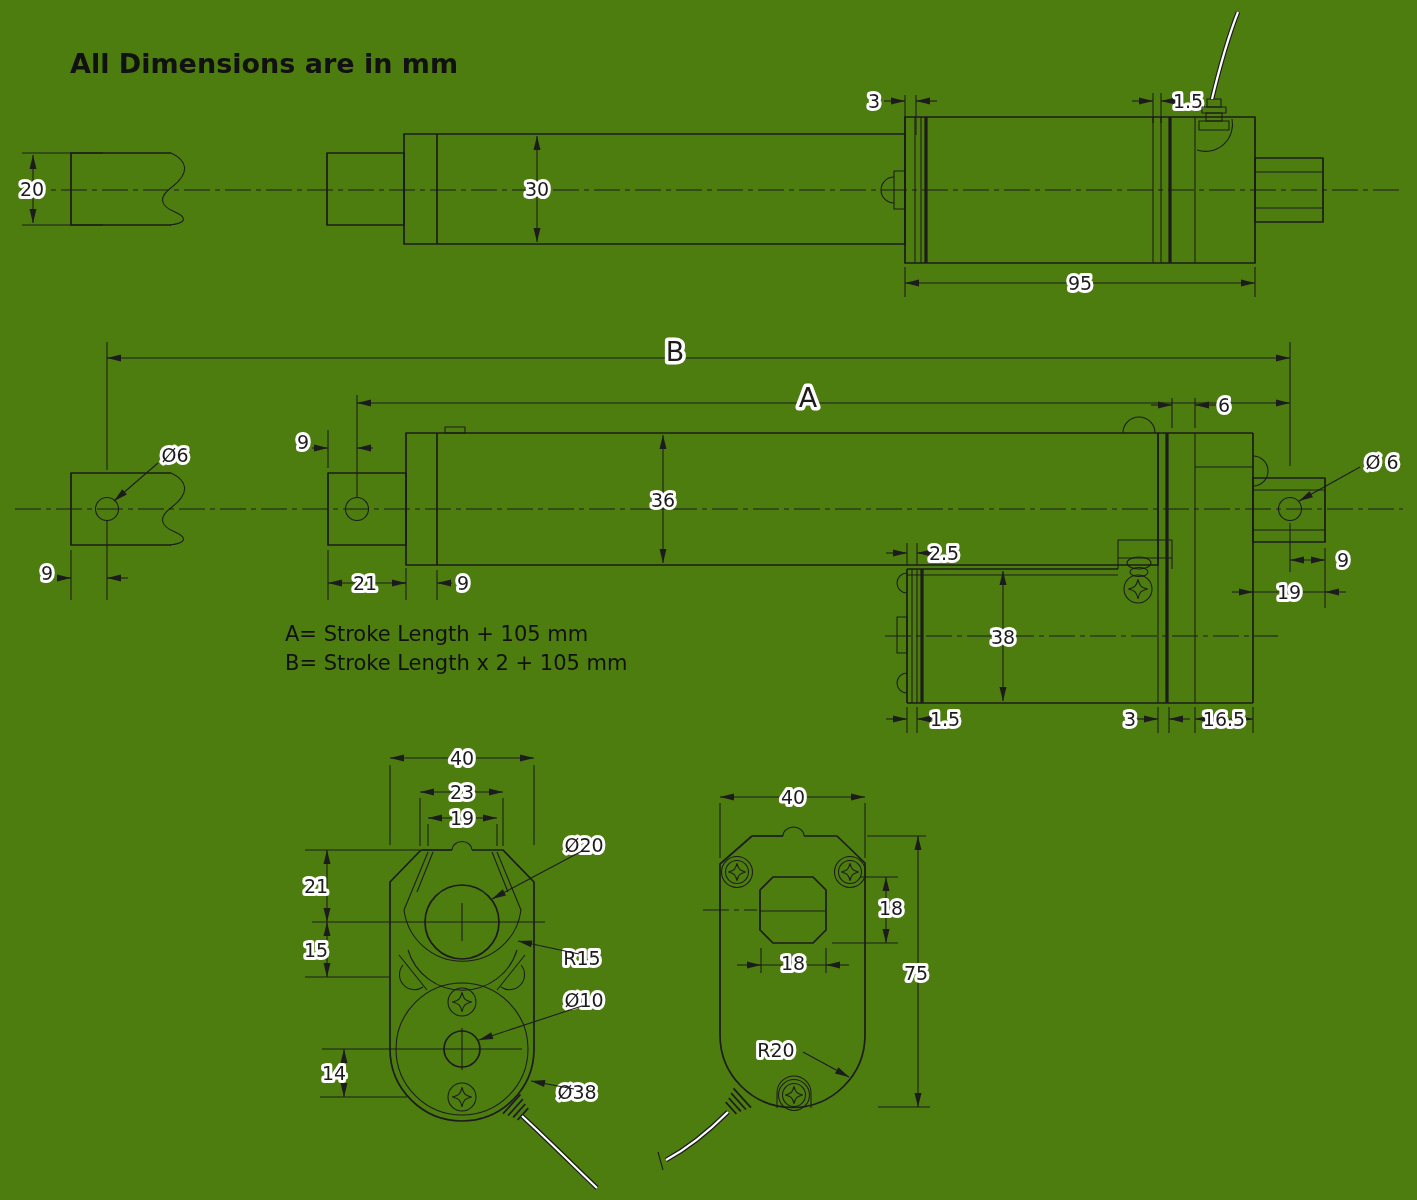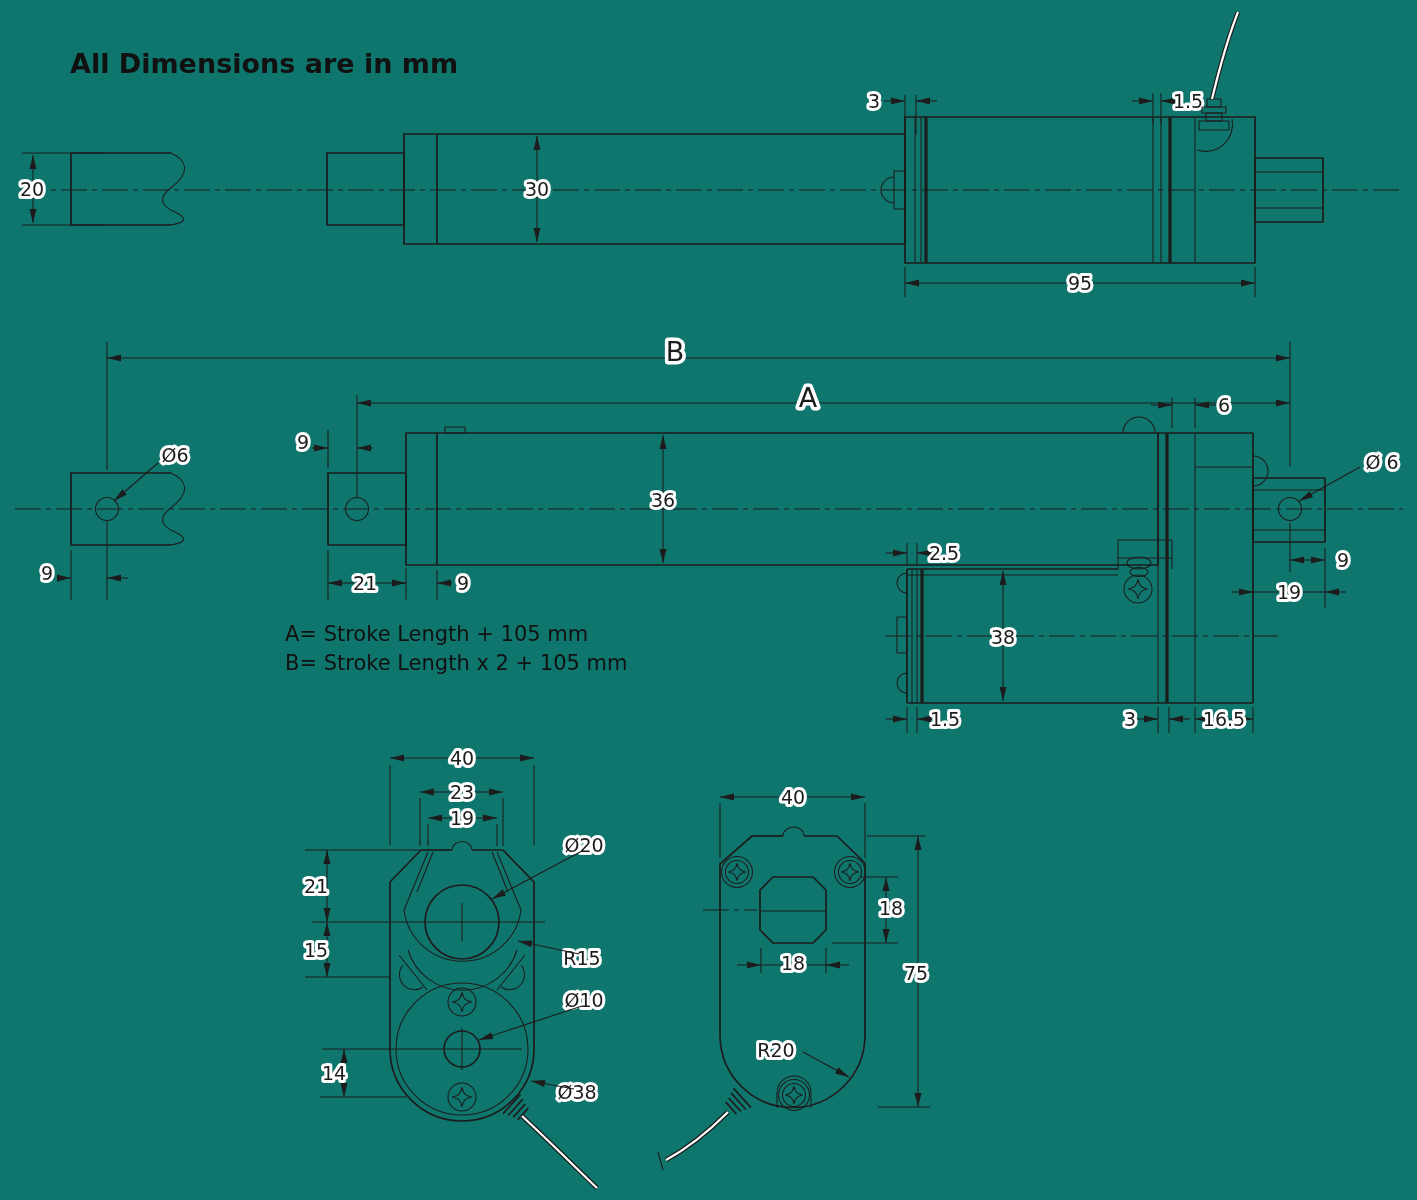--- a/index.html
+++ b/index.html
@@ -1,16 +1,16 @@
 <!DOCTYPE html>
 <html><head>
 <meta charset="utf-8">
 <style>
   html,body{margin:0;padding:0;background:#ffffff;}
-  .page{width:1417px;height:1200px;position:relative;background:#0f766e;}
+  .page{width:1417px;height:1200px;position:relative;background:#4d7c0f;}
   svg{display:block;}
   .ln{fill:none;stroke:#1c1c1c;stroke-width:1.7;stroke-linejoin:round;stroke-linecap:butt;}
   .thin{stroke-width:1.05;}
   .thick{stroke-width:3.2;}
   .cl{fill:none;stroke:#1c1c1c;stroke-width:1.05;stroke-dasharray:26 5 5 5;}
   .dim{fill:none;stroke:#1c1c1c;stroke-width:1.05;}
   .wht{fill:none;stroke:#ffffff;stroke-width:2.2;}
   .cable{fill:none;stroke:#1c1c1c;stroke-width:4.6;}
   .txt{font-family:"DejaVu Sans",sans-serif;font-size:19px;fill:#1c1c1c;
        paint-order:stroke;stroke:#ffffff;stroke-width:6px;stroke-linejoin:round;

